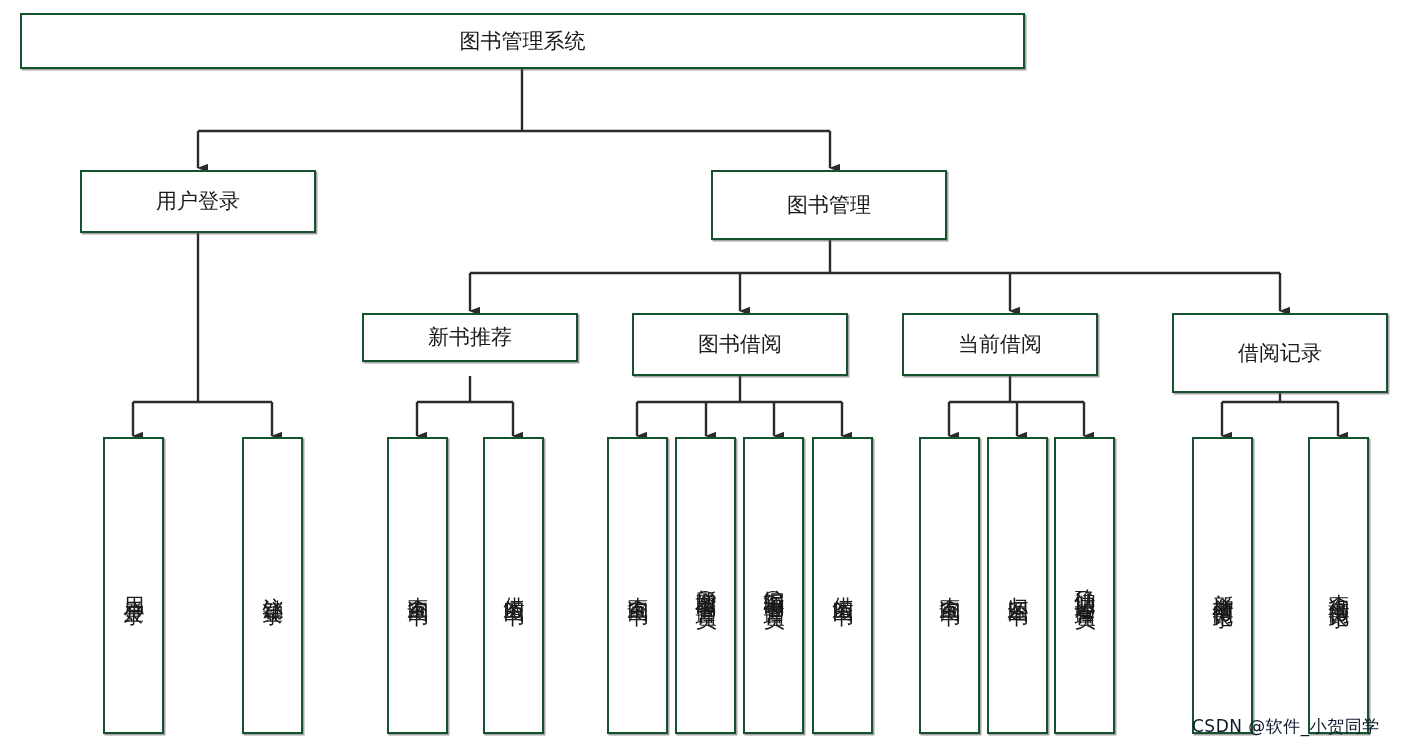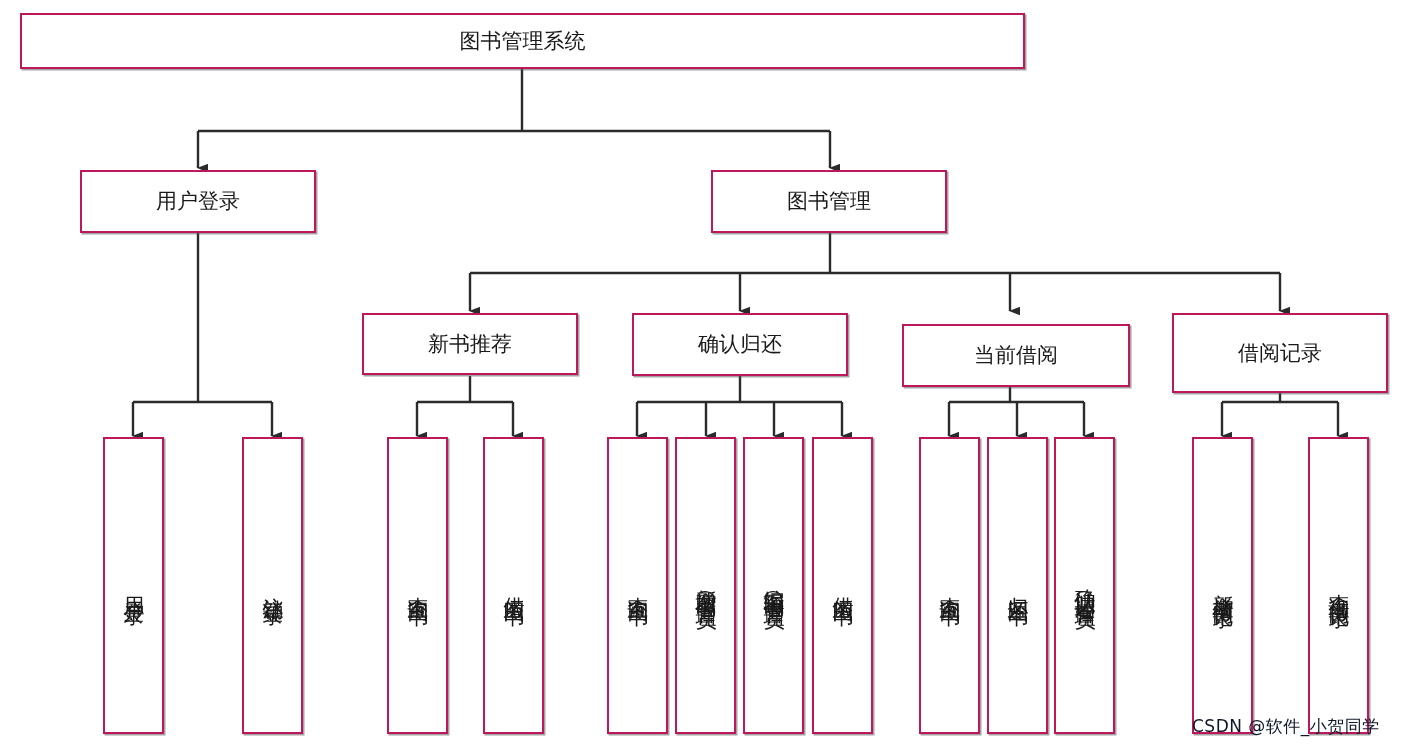--- a/index.html
+++ b/index.html
@@ -22,21 +22,21 @@
     position: absolute;
     left: 0;
     top: 0;
     width: 1405px;
     height: 747px;
     pointer-events: none;
   }
   .node {
     position: absolute;
     box-sizing: border-box;
-    border: 2px solid #be185d;
+    border: 2px solid #14532d;
     background: #ffffff;
     display: flex;
     align-items: center;
     justify-content: center;
     box-shadow: 1.5px 1.5px 0 rgba(90,90,90,0.55);
   }
   .node .label {
     color: #1a1a1a;
     text-align: center;
     line-height: 1.18;
@@ -124,31 +124,31 @@
     </g>
   </svg>
 
   <div class="node root horiz" style="left:20px; top:13px; width:1005px; height:56px;">
     <span class="label">图书管理系统</span>
   </div>
 
   <div class="node horiz" style="left:80px; top:170px; width:236px; height:63px;">
     <span class="label">用户登录</span>
   </div>
-  <div class="node horiz" style="left:711px; top:170px; width:236px; height:63px;">
+  <div class="node horiz" style="left:711px; top:170px; width:236px; height:70px;">
     <span class="label">图书管理</span>
   </div>
 
-  <div class="node horiz" style="left:362px; top:313px; width:216px; height:62px;">
+  <div class="node horiz" style="left:362px; top:313px; width:216px; height:49px;">
     <span class="label">新书推荐</span>
   </div>
   <div class="node horiz" style="left:632px; top:313px; width:216px; height:63px;">
-    <span class="label">确认归还</span>
+    <span class="label">图书借阅</span>
   </div>
-  <div class="node horiz" style="left:902px; top:313px; width:228px; height:63px;margin-top:11px;">
+  <div class="node horiz" style="left:902px; top:313px; width:196px; height:63px;">
     <span class="label">当前借阅</span>
   </div>
   <div class="node horiz" style="left:1172px; top:313px; width:216px; height:80px;">
     <span class="label">借阅记录</span>
   </div>
 
   <div class="node vert" style="left:103px; top:437px; width:61px; height:297px;">
     <span class="label">用户登录</span>
   </div>
   <div class="node vert" style="left:242px; top:437px; width:61px; height:297px;">

